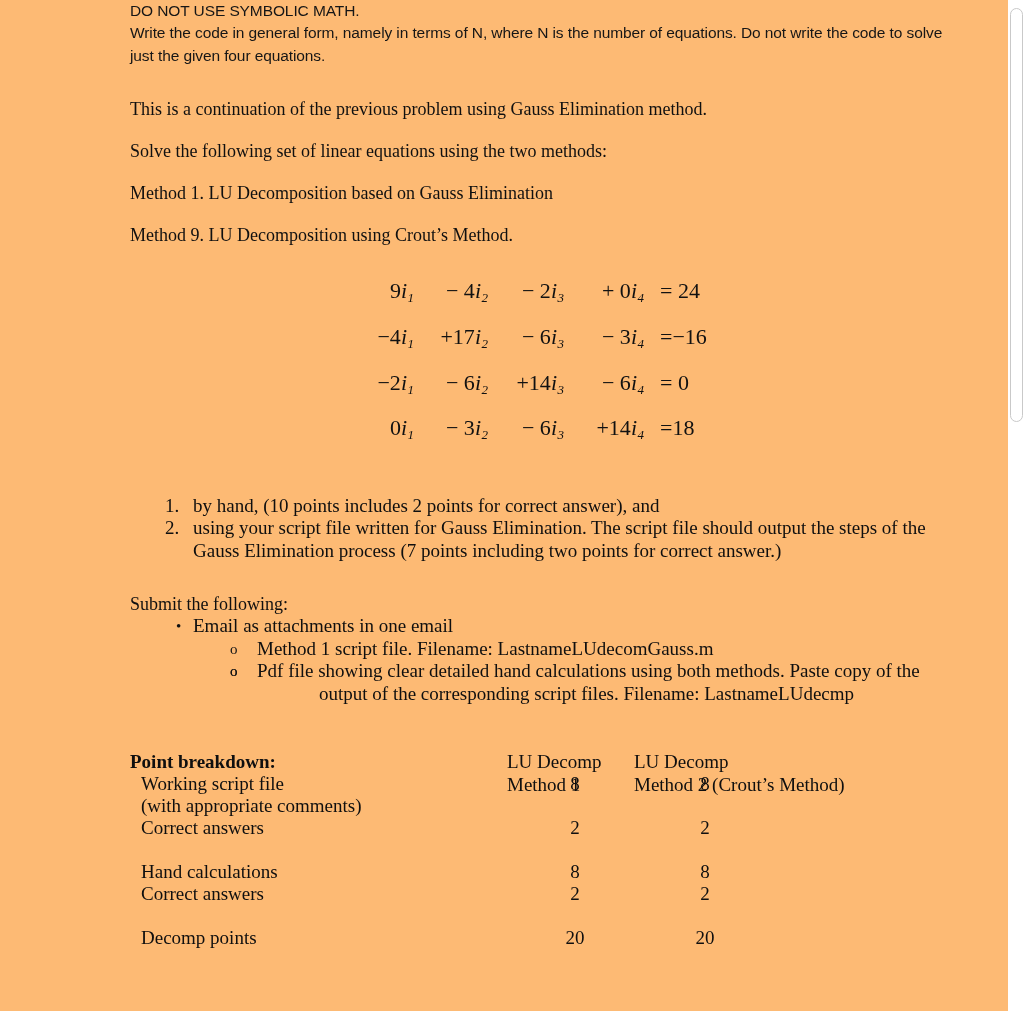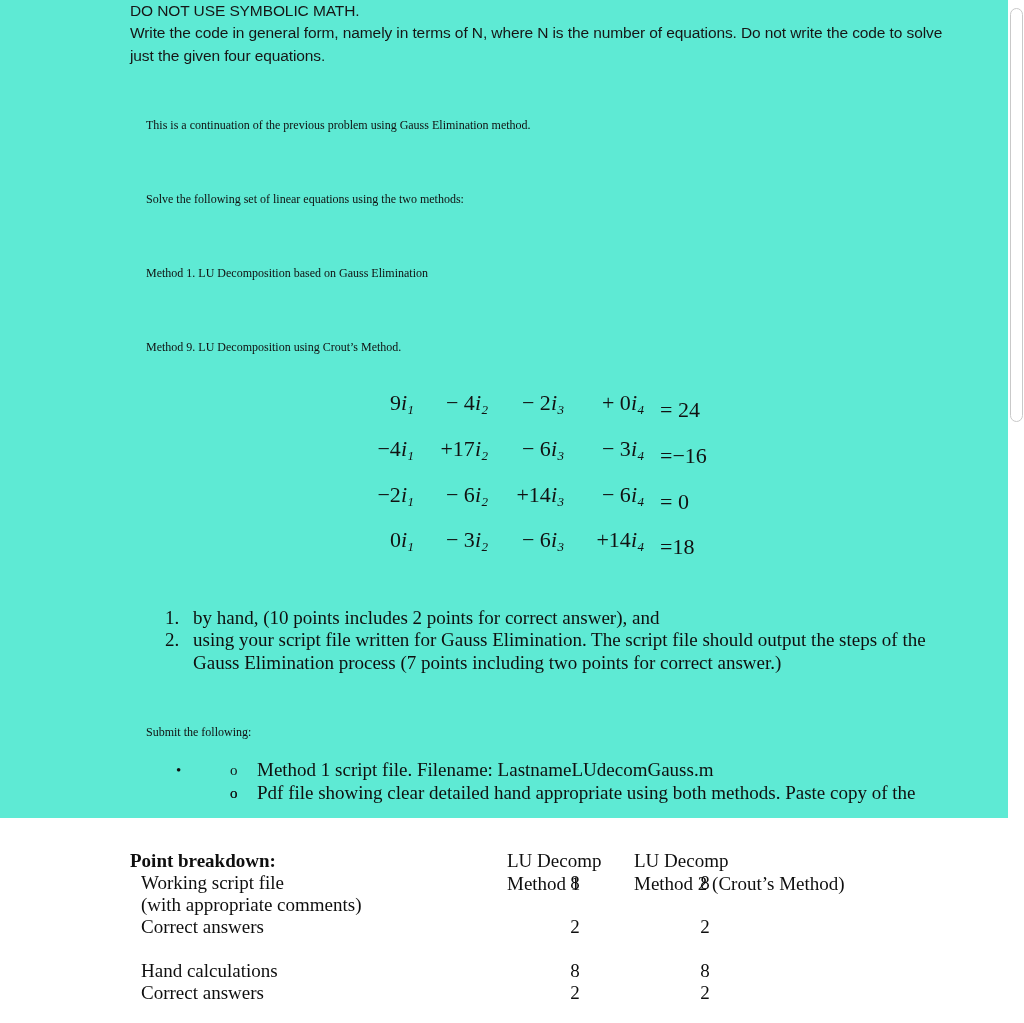--- a/index.html
+++ b/index.html
@@ -15,22 +15,22 @@
     font-family: "Liberation Serif", "DejaVu Serif", serif;
     color: #0f0f0f;
     -webkit-font-smoothing: antialiased;
   }
 
   
   #doc-page {
     position: absolute;
     left: 0; top: 0;
     width: 1024px;
-    height: 818px;
-    background: #5eead4;
+    height: 1011px;
+    background: #fdba74;
   }
 
   #scrollbar-track {
     position: absolute;
     right: 0;
     top: 0;
     width: 16px;
     height: 1023px;
     background: #ffffff;
   }
@@ -57,43 +57,43 @@
   .sans-block {
     font-family: "Liberation Sans", "DejaVu Sans", sans-serif;
     font-size: 15.5px;
     line-height: 22.4px;
     letter-spacing: -0.1px;
     color: #161616;
   }
   .sans-block p { margin: 0; }
 
   .para {
-    font-size: 12px;
+    font-size: 18px;
     line-height: 22px;
-    margin: 16px;
+    margin: 0;
     color: #101010;
   }
 
   .gap-lg { height: 31px; }
   .gap-md { height: 20px; }
 
   
   .equations {
     margin-top: 26px;
     display: flex;
     flex-direction: column;
     align-items: flex-start;
     padding-left: 232px;
     font-size: 22px;
     line-height: 38.5px;
     color: #111;
   }
   .eq-row {
     display: flex;
-    align-items: flex-end;
+    align-items: flex-start;
     white-space: pre;
   }
   .eq-cell {
     display: inline-block;
     text-align: right;
     white-space: pre;
   }
   .eq-c1 { width: 52px; }
   .eq-c2 { width: 74px; }
   .eq-c3 { width: 76px; }
@@ -260,34 +260,36 @@
       </li>
     </ol>
 
     <div class="gap-lg"></div>
 
     <p class="para">Submit the following:</p>
 
     <ul class="bullet-list">
       <li>
         <span class="marker">•</span>
+        <span>Email as attachments in one email</span>
       </li>
     </ul>
 
     <ul class="circ-list">
       <li>
         <span class="marker">o</span>
         <span>Method 1 script file. Filename: LastnameLUdecomGauss.m</span>
       </li>
       <li>
         <span class="marker">o</span>
       </li>
       <li>
         <span class="marker">o</span>
-        <span>Pdf file showing clear detailed hand appropriate using both methods. Paste copy of the</span>
+        <span>Pdf file showing clear detailed hand calculations using both methods. Paste copy of the</span>
+        <span class="cont-line">output of the corresponding script files. Filename: LastnameLUdecmp</span>
       </li>
     </ul>
 
     <div class="breakdown">
       <div class="bd-title">Point breakdown:</div>
       <div class="bd-grid">
         <div class="bd-head col1">LU Decomp
 Method 1</div>
         <div class="bd-head col2">LU Decomp
 Method 2 (Crout’s Method)</div>

